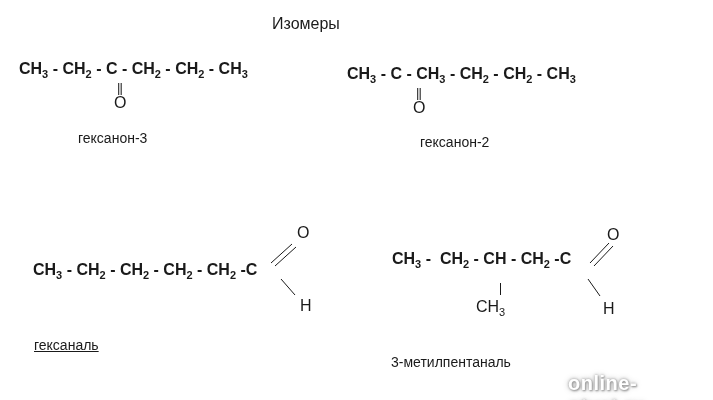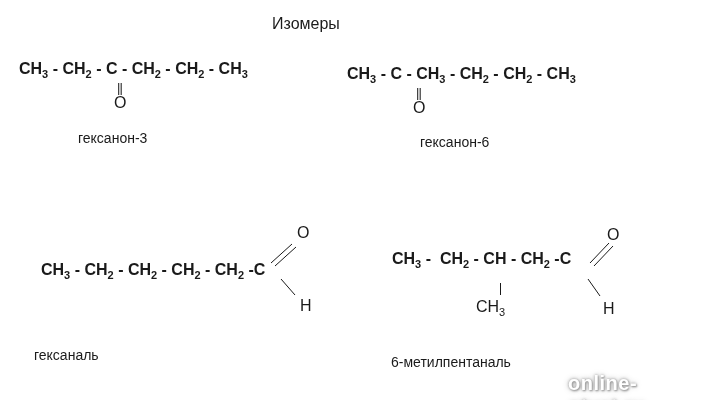--- a/index.html
+++ b/index.html
@@ -27,23 +27,23 @@
 </div>
 <div class="dbl" style="left:117px; top:81px;">||</div>
 <div class="atom" style="left:114px; top:94px;">O</div>
 <div class="abs label" style="left:78px; top:129px;">гексанон-3</div>
 
 <div class="abs formula" style="left:347px; top:65px;">
   <span><span>CH</span><sub>3</sub></span><span><span> - C</span></span><span><span> - CH</span><sub>3</sub></span><span><span> - CH</span><sub>2</sub></span><span><span> - CH</span><sub>2</sub></span><span><span> - CH</span><sub>3</sub></span>
 </div>
 <div class="dbl" style="left:416px; top:86px;">||</div>
 <div class="atom" style="left:413px; top:99px;">O</div>
-<div class="abs label" style="left:420px; top:133px;">гексанон-6</div>
+<div class="abs label" style="left:420px; top:133px;">гексанон-2</div>
 
-<div class="abs formula" style="left:33px; top:261px;margin-left:8px;">
+<div class="abs formula" style="left:33px; top:261px;">
   <span><span>CH</span><sub>3</sub></span><span><span> - CH</span><sub>2</sub></span><span><span> - CH</span><sub>2</sub></span><span><span> - CH</span><sub>2</sub></span><span><span> - CH</span><sub>2</sub></span><span><span> -C</span></span>
 </div>
 <div class="atom" style="left:297px; top:224px;">O</div>
 <div class="atom" style="left:300px; top:297px;">H</div>
 
 <div class="abs formula" style="left:392px; top:250px;">
   <span><span>CH</span><sub>3</sub></span><span style="white-space:pre;"><span> -  CH</span><sub>2</sub></span><span><span> - CH</span></span><span><span> - CH</span><sub>2</sub></span><span><span> -C</span></span>
 </div>
 <div class="vline" style="left:500px; top:283px; height:12px;"></div>
 <div class="atom" style="left:476px; top:298px;"><span>CH</span><sub>3</sub></div>
@@ -56,16 +56,16 @@
   <line x1="275" y1="266" x2="296" y2="247" stroke="#1a1a1a" stroke-width="1"></line>
 
   <line x1="281" y1="279" x2="295" y2="295" stroke="#1a1a1a" stroke-width="1"></line>
 
   <line x1="590" y1="263" x2="609" y2="243" stroke="#1a1a1a" stroke-width="1"></line>
   <line x1="594" y1="266" x2="613" y2="246" stroke="#1a1a1a" stroke-width="1"></line>
 
   <line x1="588" y1="279" x2="600" y2="296" stroke="#1a1a1a" stroke-width="1"></line>
 </svg>
 
-<div class="abs label" style="left:34px; top:346px;">гексаналь</div>
-<div class="abs label" style="left:391px; top:353px;">6-метилпентаналь</div>
+<div class="abs label" style="left:34px; top:336px;text-decoration:underline;">гексаналь</div>
+<div class="abs label" style="left:391px; top:353px;">3-метилпентаналь</div>
 
 <div class="watermark" style="left:568px; top:372px;">online-otvet.ru</div>
 
 </body></html>

